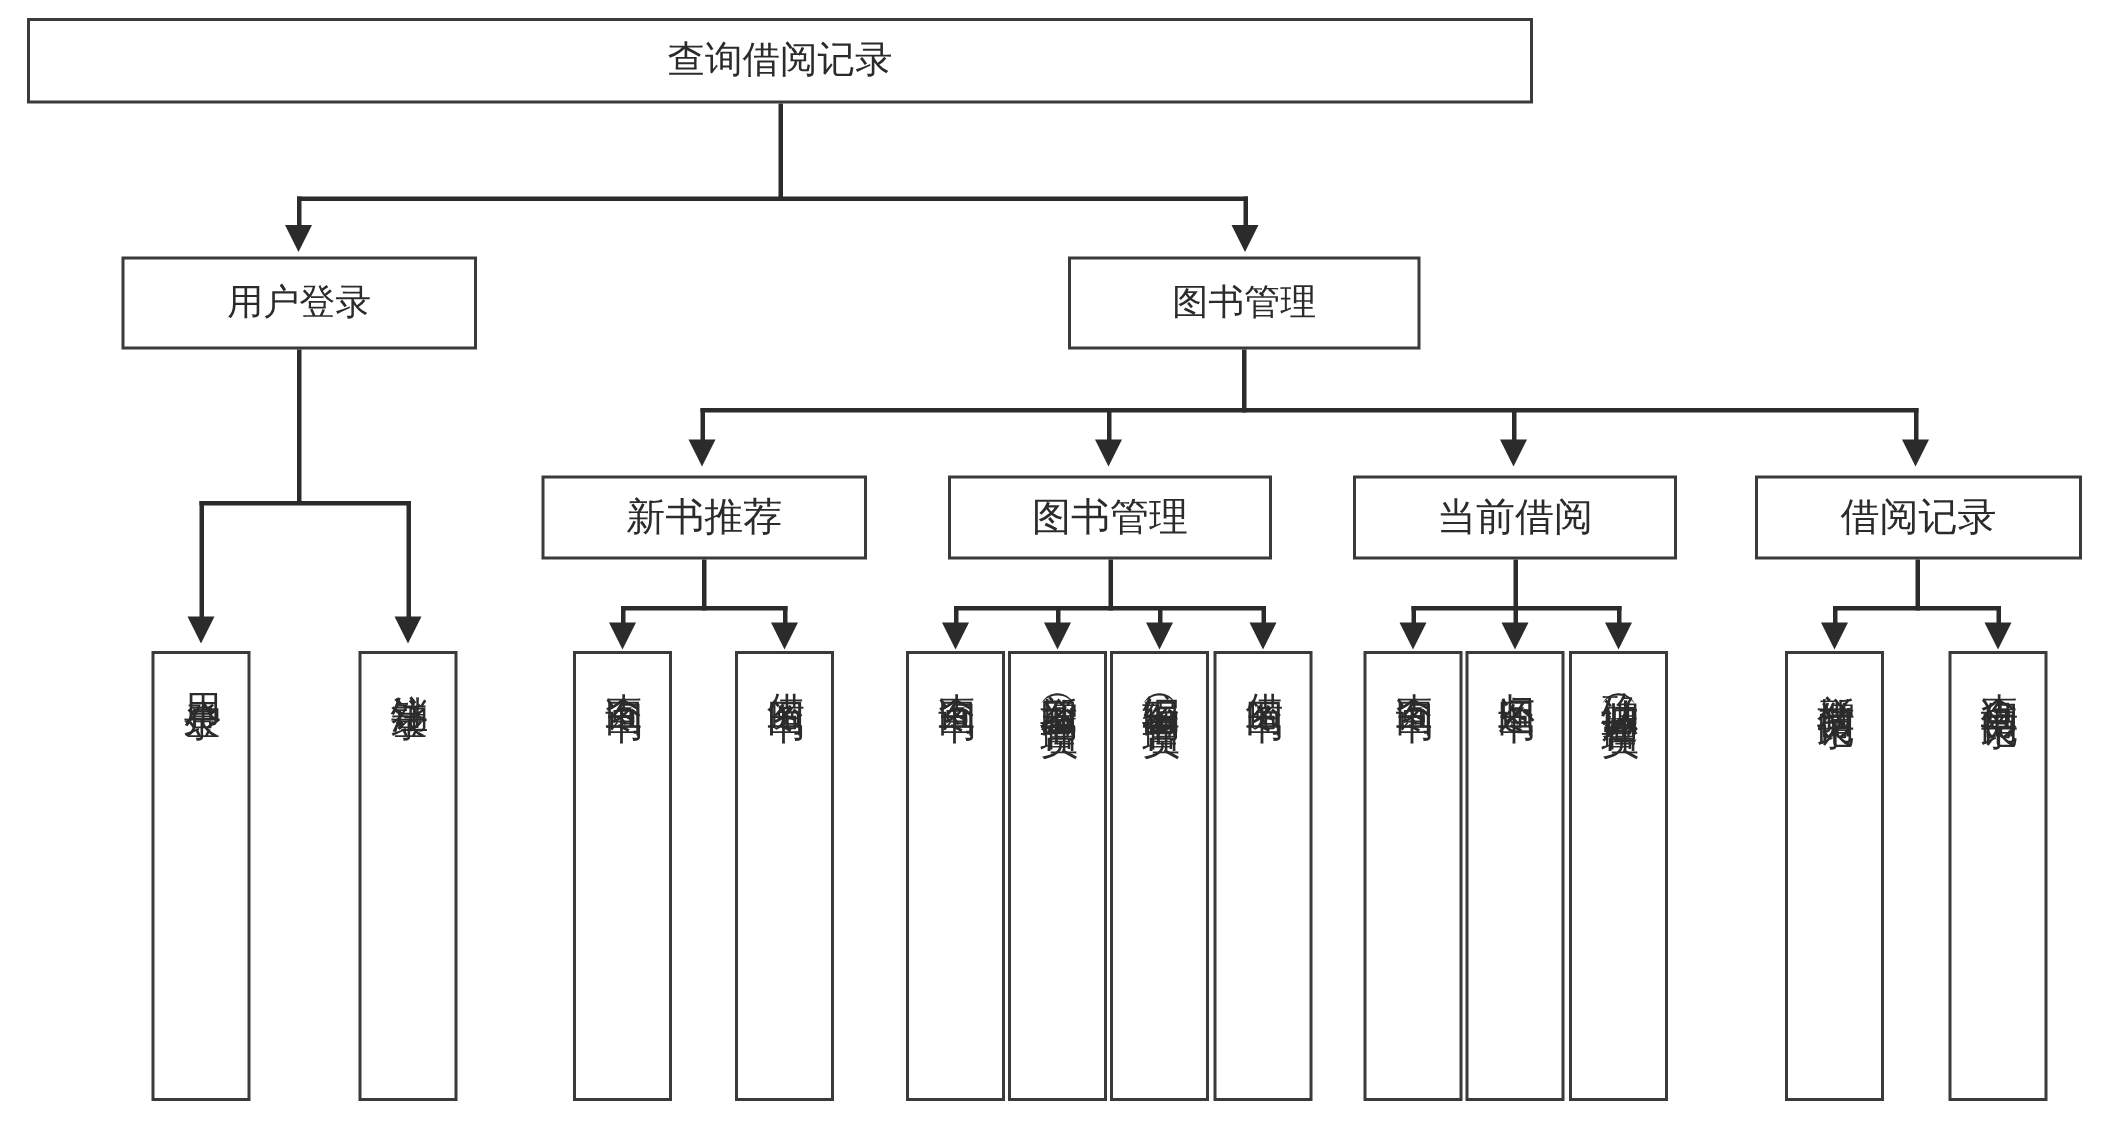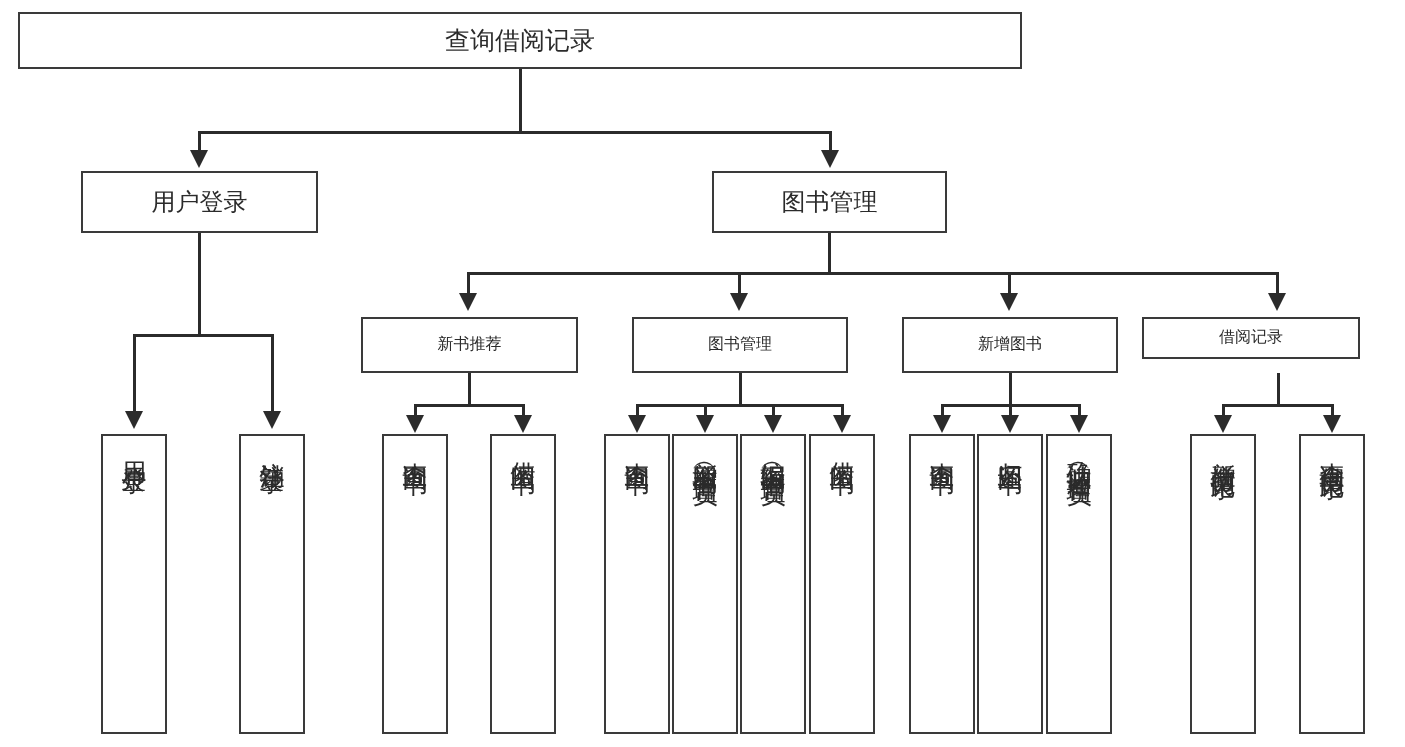--- a/index.html
+++ b/index.html
@@ -30,21 +30,21 @@
   }
   .node .label {
     display: block;
     text-align: center;
     line-height: 1.05;
     color: #2b2b2b;
     white-space: pre-line;
   }
   .node-root .label { font-size: 25px; }
   .node-l2 .label   { font-size: 24px; }
-  .node-l3 .label   { font-size: 16px; font-family: Liberation Mono, monospace; }
+  .node-l3 .label   { font-size: 26px; }
 
   
   .node-leaf {
     align-items: flex-start;
     justify-content: center;
     padding-top: 6px;
   }
   .node-leaf .label {
     writing-mode: vertical-rl;
     text-orientation: upright;
@@ -124,23 +124,23 @@
   <div class="arrow" style="left:1000px; top:293px;"></div>
   <div class="arrow" style="left:1268px; top:293px;"></div>
 
   <div class="node node-l3" style="left:361px; top:317px; width:217px; height:56px;">
     <span class="label">新书推荐</span>
   </div>
   <div class="node node-l3" style="left:632px; top:317px; width:216px; height:56px;">
     <span class="label">图书管理</span>
   </div>
   <div class="node node-l3" style="left:902px; top:317px; width:216px; height:56px;">
-    <span class="label">新增图书</span>
-  </div>
-  <div class="node node-l3" style="left:1142px; top:317px; width:218px; height:42px;">
+    <span class="label">当前借阅</span>
+  </div>
+  <div class="node node-l3" style="left:1170px; top:317px; width:218px; height:56px;">
     <span class="label">借阅记录</span>
   </div>
 
   <div class="conn vline" style="left:468px; top:373px; width:3px; height:34px;"></div>
   <div class="conn hline" style="left:414px; top:404px; width:111px; height:3px;"></div>
   <div class="conn vline" style="left:414px; top:404px; width:3px; height:12px;"></div>
   <div class="conn vline" style="left:522px; top:404px; width:3px; height:12px;"></div>
   <div class="arrow" style="left:406px; top:415px;"></div>
   <div class="arrow" style="left:514px; top:415px;"></div>
 

